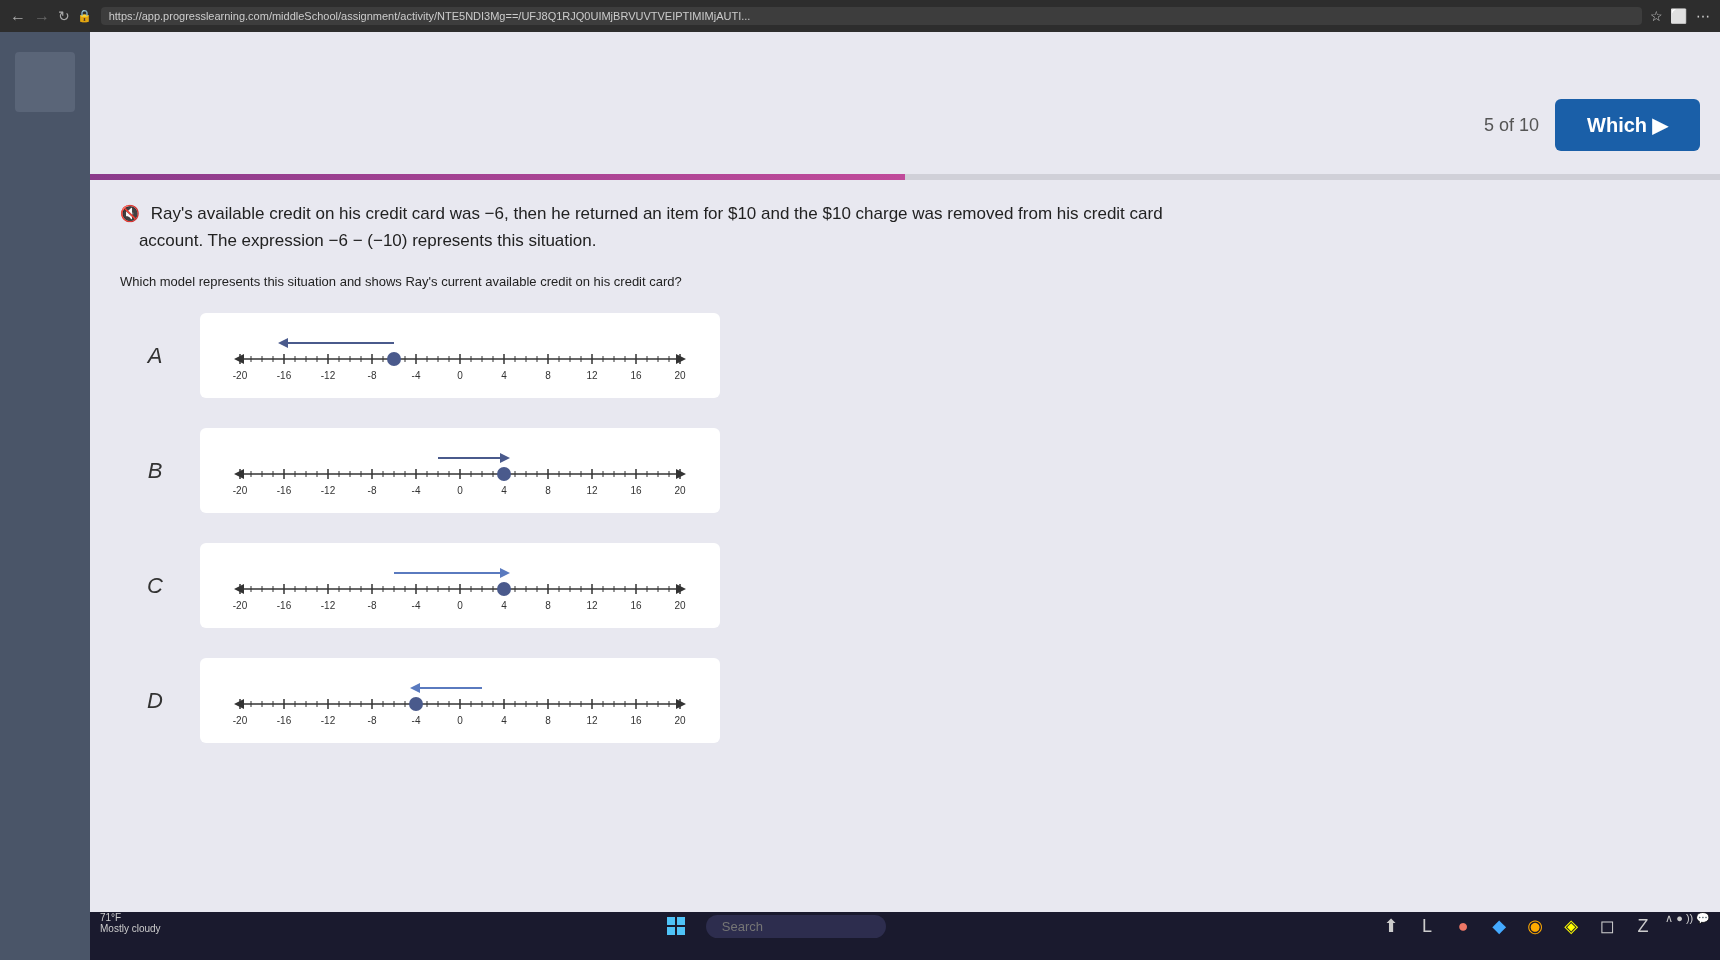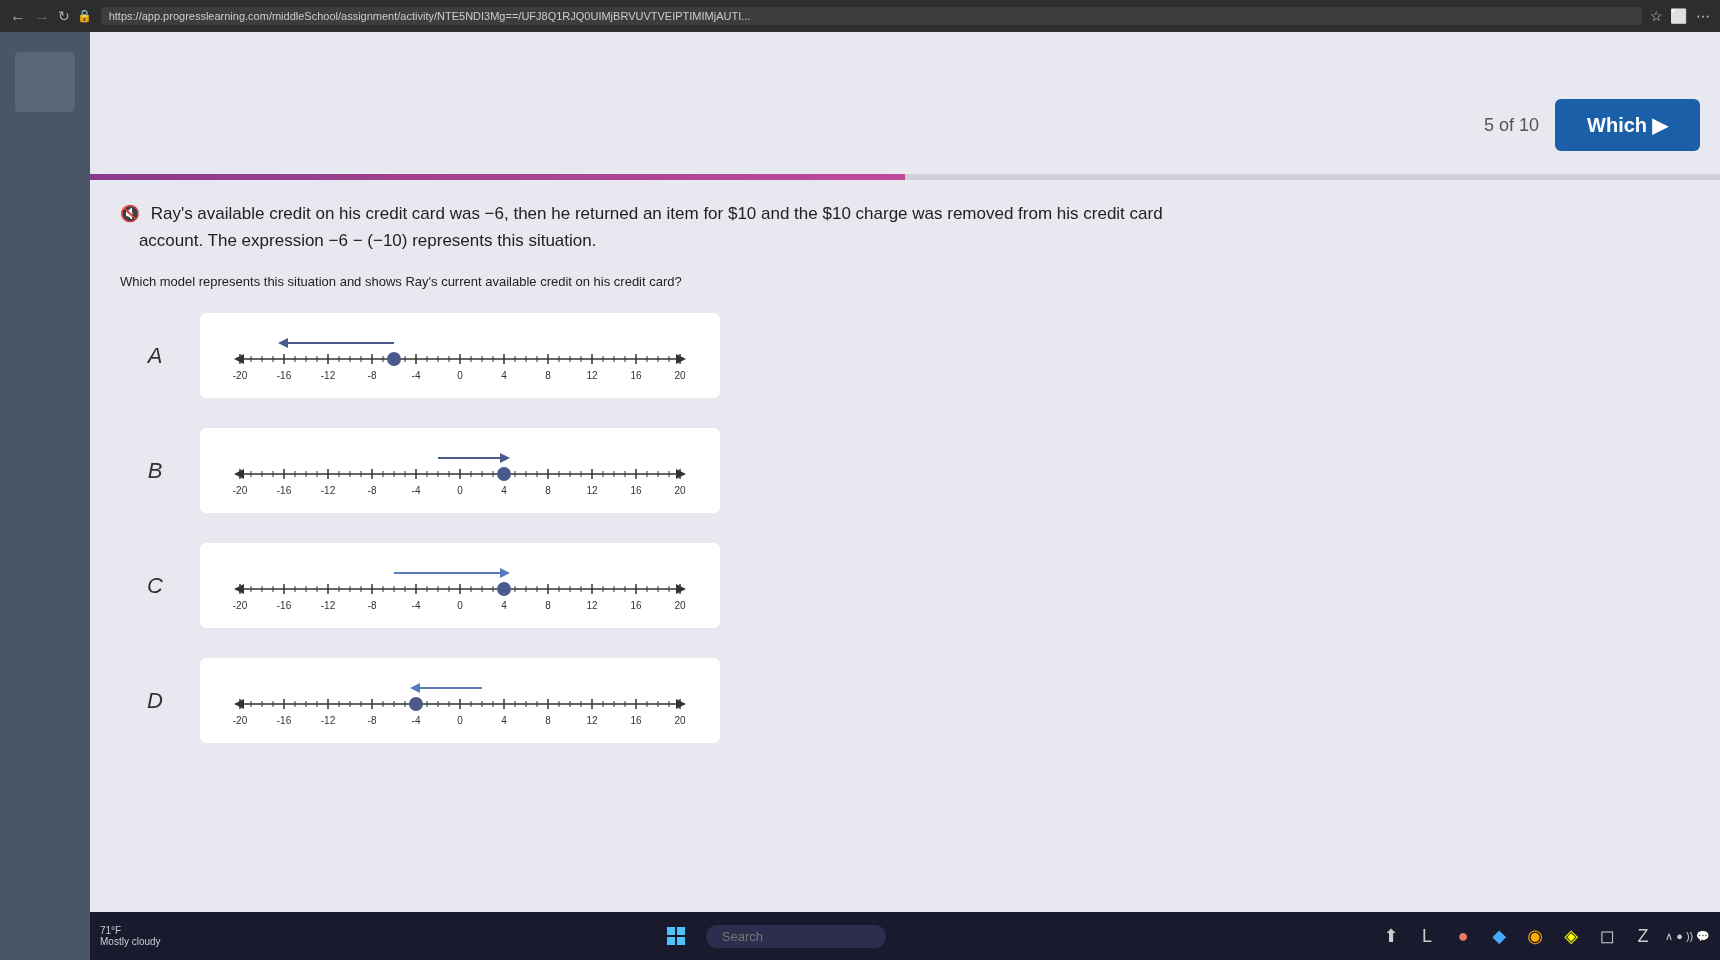--- a/index.html
+++ b/index.html
@@ -193,21 +193,21 @@
 
     
     .taskbar {
       position: absolute;
       bottom: 0;
       left: 0;
       right: 0;
       height: 48px;
       background: #1a1a2e;
       display: flex;
-      align-items: center;
+      align-items: flex-start;
       padding: 0 10px;
       gap: 8px;
     }
     .taskbar-weather {
       display: flex;
       flex-direction: column;
       color: #ccc;
       font-size: 10px;
       margin-right: 10px;
     }

